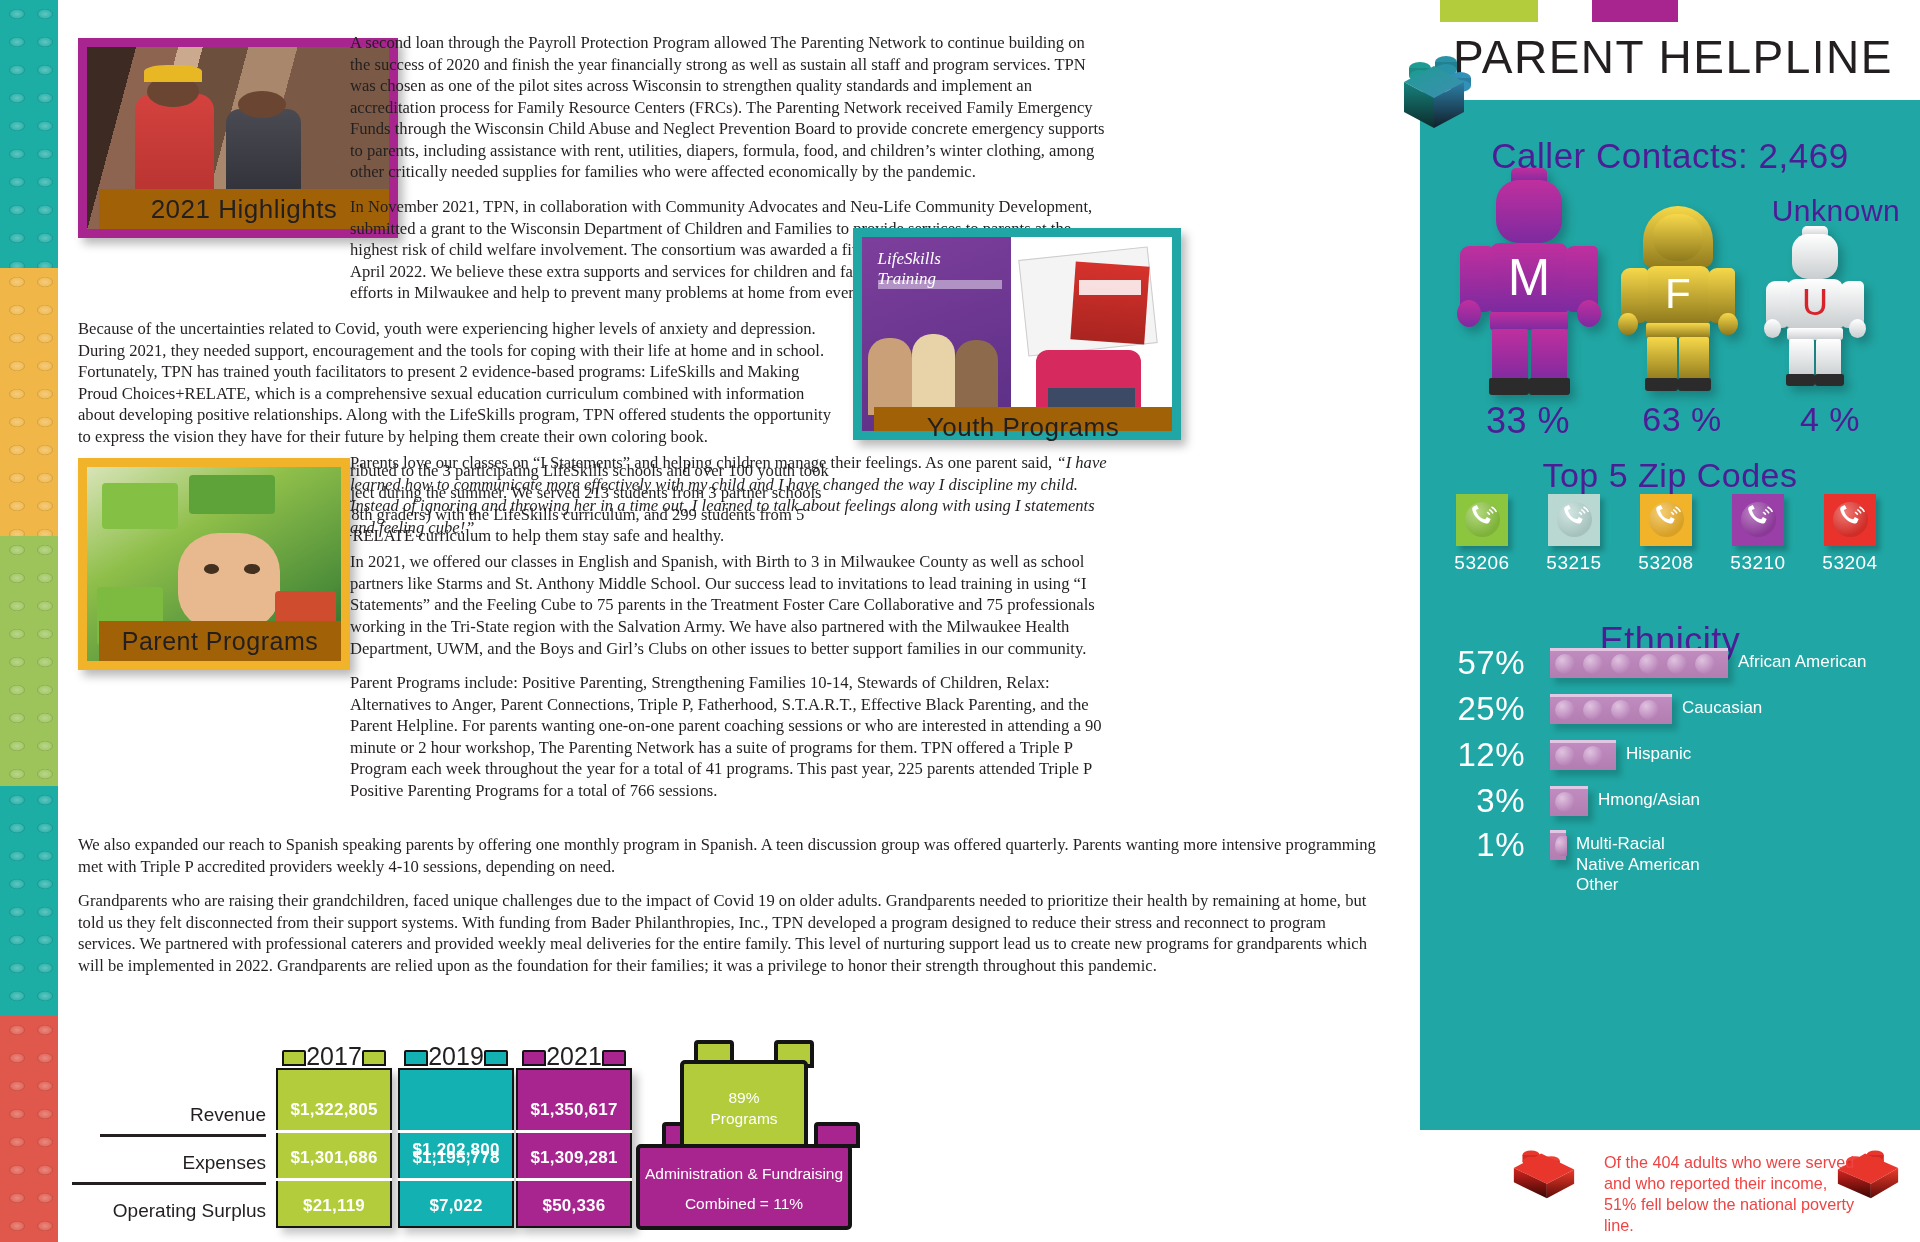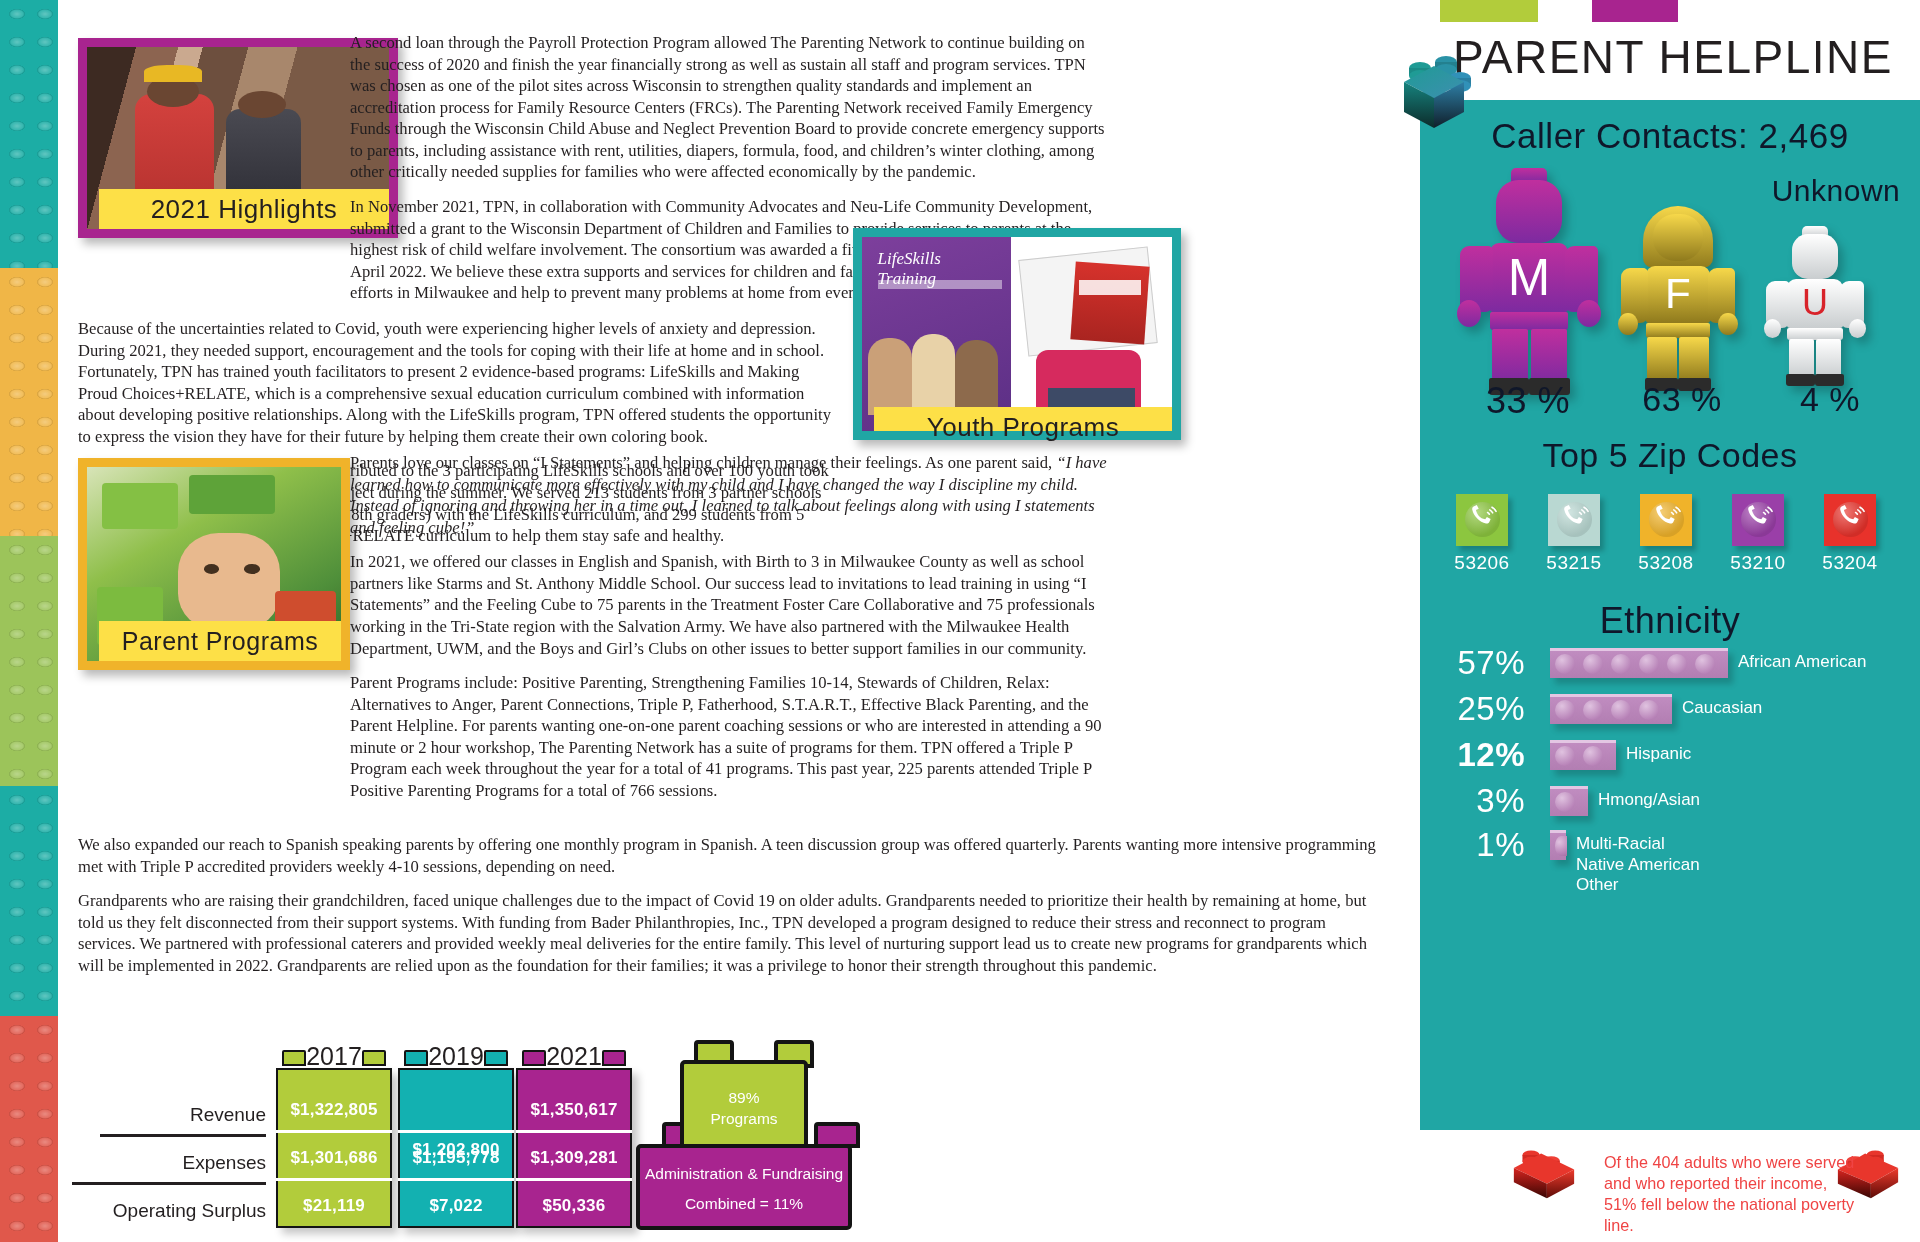--- a/index.html
+++ b/index.html
@@ -29,39 +29,39 @@
     font-size: 16.6px; line-height: 1.30; color: #231f20; text-align: left;
     margin-bottom: 13px;
   }
   p.body-text .quote { font-style: italic; }
 
   
   .photo-frame { position: absolute; border-style: solid; background:#fff;
      box-shadow: 5px 6px 9px rgba(0,0,0,.28); }
   .photo-img { width:100%; height:100%; position:relative; overflow:hidden; }
   .photo-caption {
-    position:absolute; left:12px; right:0; bottom:0; background:#fde047;
+    position:absolute; left:12px; right:0; bottom:0; background:#a16207;
     text-align:center; font-family:"Liberation Sans", sans-serif;
     font-weight:300; letter-spacing:.5px; color:#231f20;
   }
 
   
   #right-panel { position:absolute; right:0; top:0; width:512px; height:1242px; background:#fff; }
   #helpline-title {
     position:absolute; left:30px; top:30px; width:470px; text-align:center;
     font-family:"Liberation Sans", sans-serif; font-weight:300; font-size:46px;
     letter-spacing:1.5px; color:#231f20;
   }
   #teal-card {
     position:absolute; left:12px; top:100px; width:500px; height:1030px;
     background:#20a6a4;
   }
   .teal-h {
-    font-family:"Liberation Sans", sans-serif; font-weight:300; color:#0f172a;
-    text-align:center; letter-spacing:.5px;
+    font-family:"Liberation Sans", sans-serif; font-weight:300; color:#4c1d95;
+    text-align:center; letter-spacing:.5px;margin-top:20px;
   }
 
   
   .minifig { position:absolute; }
   .mf-head { position:absolute; border-radius: 13px 13px 11px 11px; }
   .mf-knob { position:absolute; border-radius: 5px 5px 2px 2px; }
   .mf-torso { position:absolute; border-radius: 9px 9px 3px 3px; }
   .mf-arm { position:absolute; border-radius: 9px 5px 8px 8px; }
   .mf-leg { position:absolute; border-radius: 2px 2px 3px 3px; }
   .mf-letter { position:absolute; font-family:"Liberation Sans", sans-serif;
@@ -407,21 +407,21 @@
         <div class="eth-stud" style="left: 247px; top: 554px;"></div>
         <div class="eth-stud" style="left: 275px; top: 554px;"></div>
         <div class="eth-label" style="left: 318px; top: 552px; white-space: pre-line;">African American</div>
         <div class="eth-pct" style="left: 0px; top: 590px;">25%</div>
         <div class="eth-brick" style="left: 130px; top: 594px; width: 122px;"></div>
         <div class="eth-stud" style="left: 135px; top: 600px;"></div>
         <div class="eth-stud" style="left: 163px; top: 600px;"></div>
         <div class="eth-stud" style="left: 191px; top: 600px;"></div>
         <div class="eth-stud" style="left: 219px; top: 600px;"></div>
         <div class="eth-label" style="left: 262px; top: 598px; white-space: pre-line;">Caucasian</div>
-        <div class="eth-pct" style="left: 0px; top: 636px; font-weight: bold;">12%</div>
+        <div class="eth-pct" style="left: 0px; top: 636px;">12%</div>
         <div class="eth-brick" style="left: 130px; top: 640px; width: 66px;"></div>
         <div class="eth-stud" style="left: 135px; top: 646px;"></div>
         <div class="eth-stud" style="left: 163px; top: 646px;"></div>
         <div class="eth-label" style="left: 206px; top: 644px; white-space: pre-line;">Hispanic</div>
         <div class="eth-pct" style="left: 0px; top: 682px;">3%</div>
         <div class="eth-brick" style="left: 130px; top: 686px; width: 38px;"></div>
         <div class="eth-stud" style="left: 135px; top: 692px;"></div>
         <div class="eth-label" style="left: 178px; top: 690px; white-space: pre-line;">Hmong/Asian</div>
         <div class="eth-pct" style="left: 0px; top: 726px;">1%</div>
         <div class="eth-brick" style="left: 130px; top: 730px; width: 16px;"></div>

